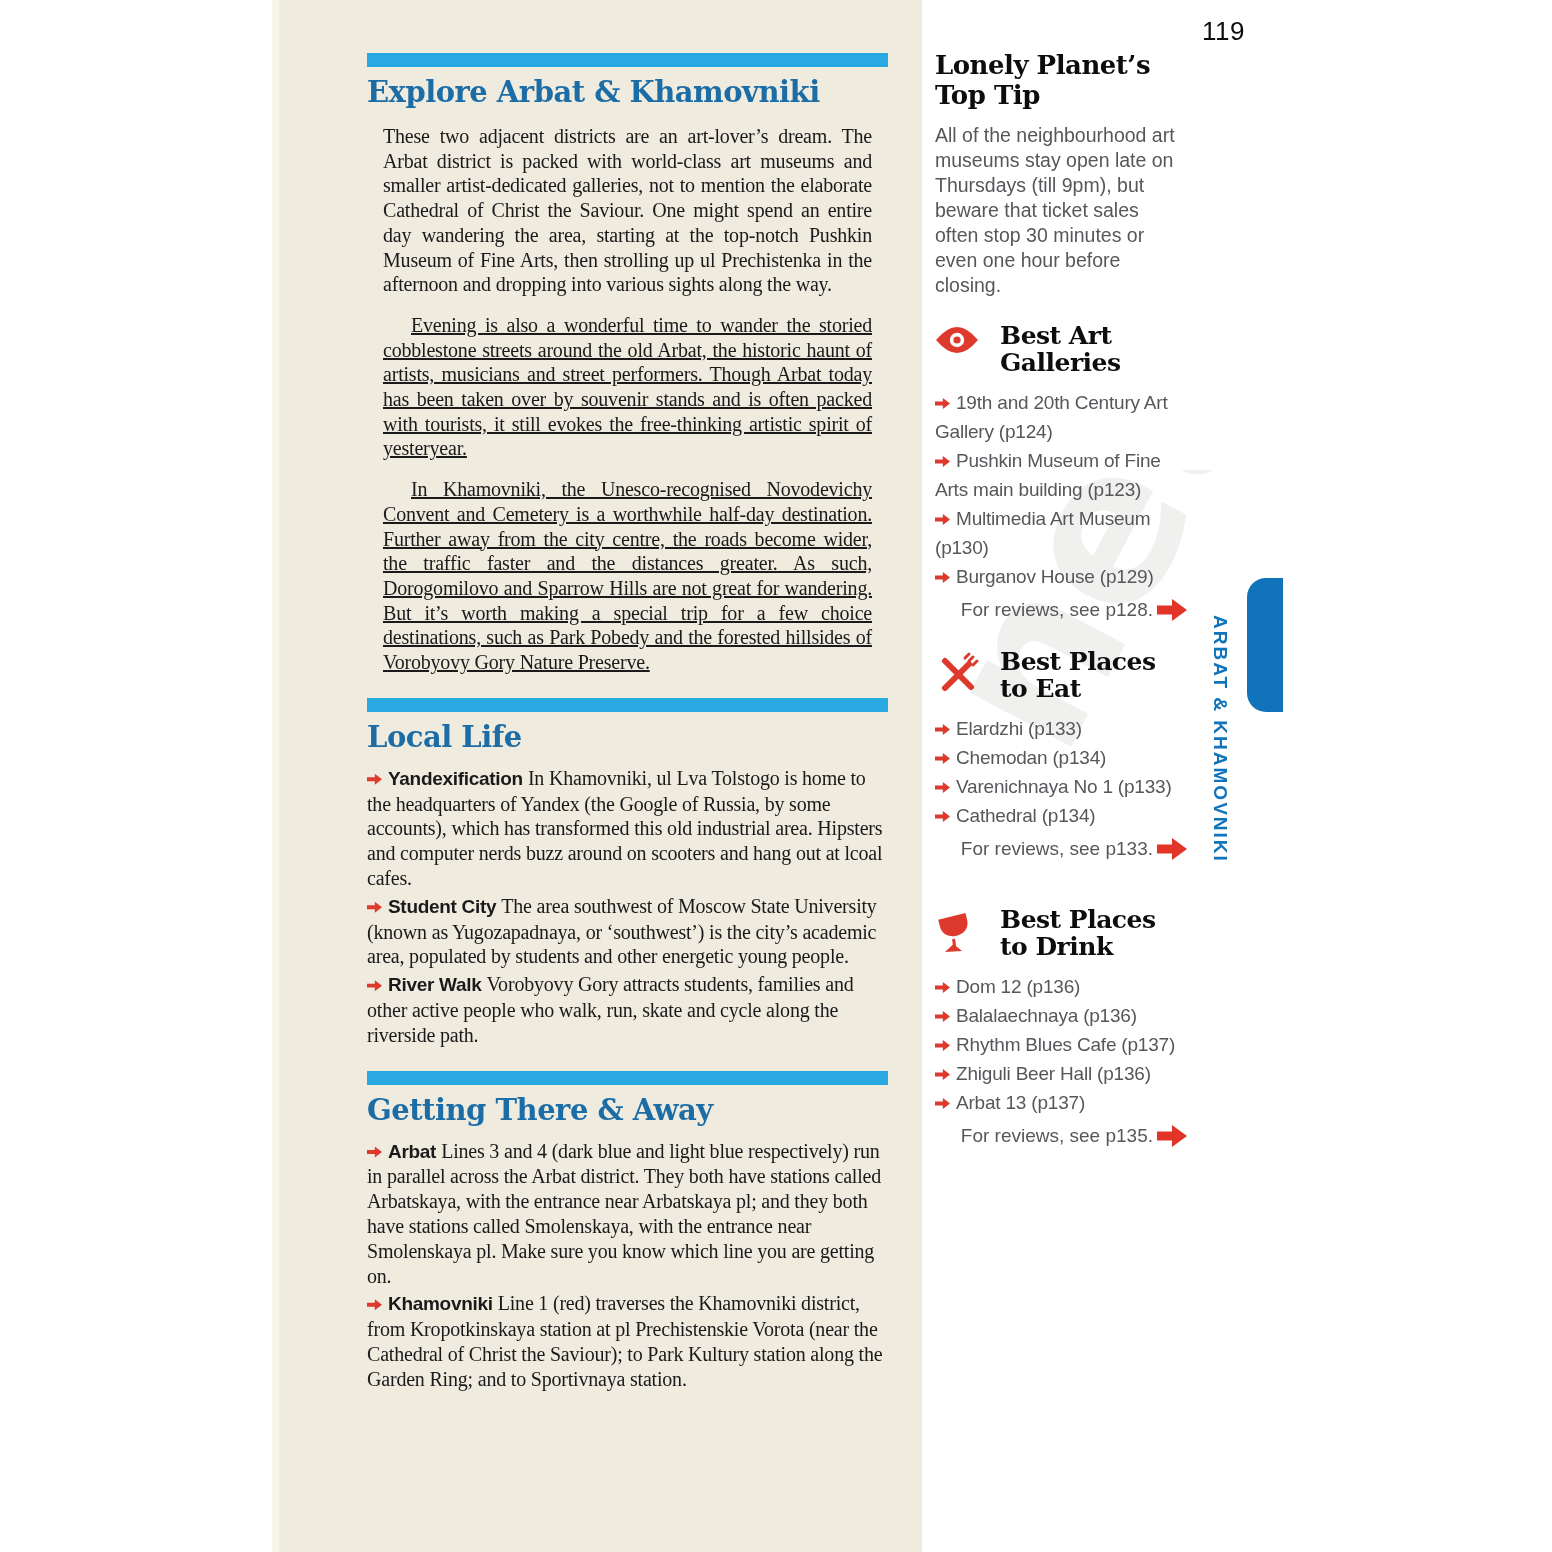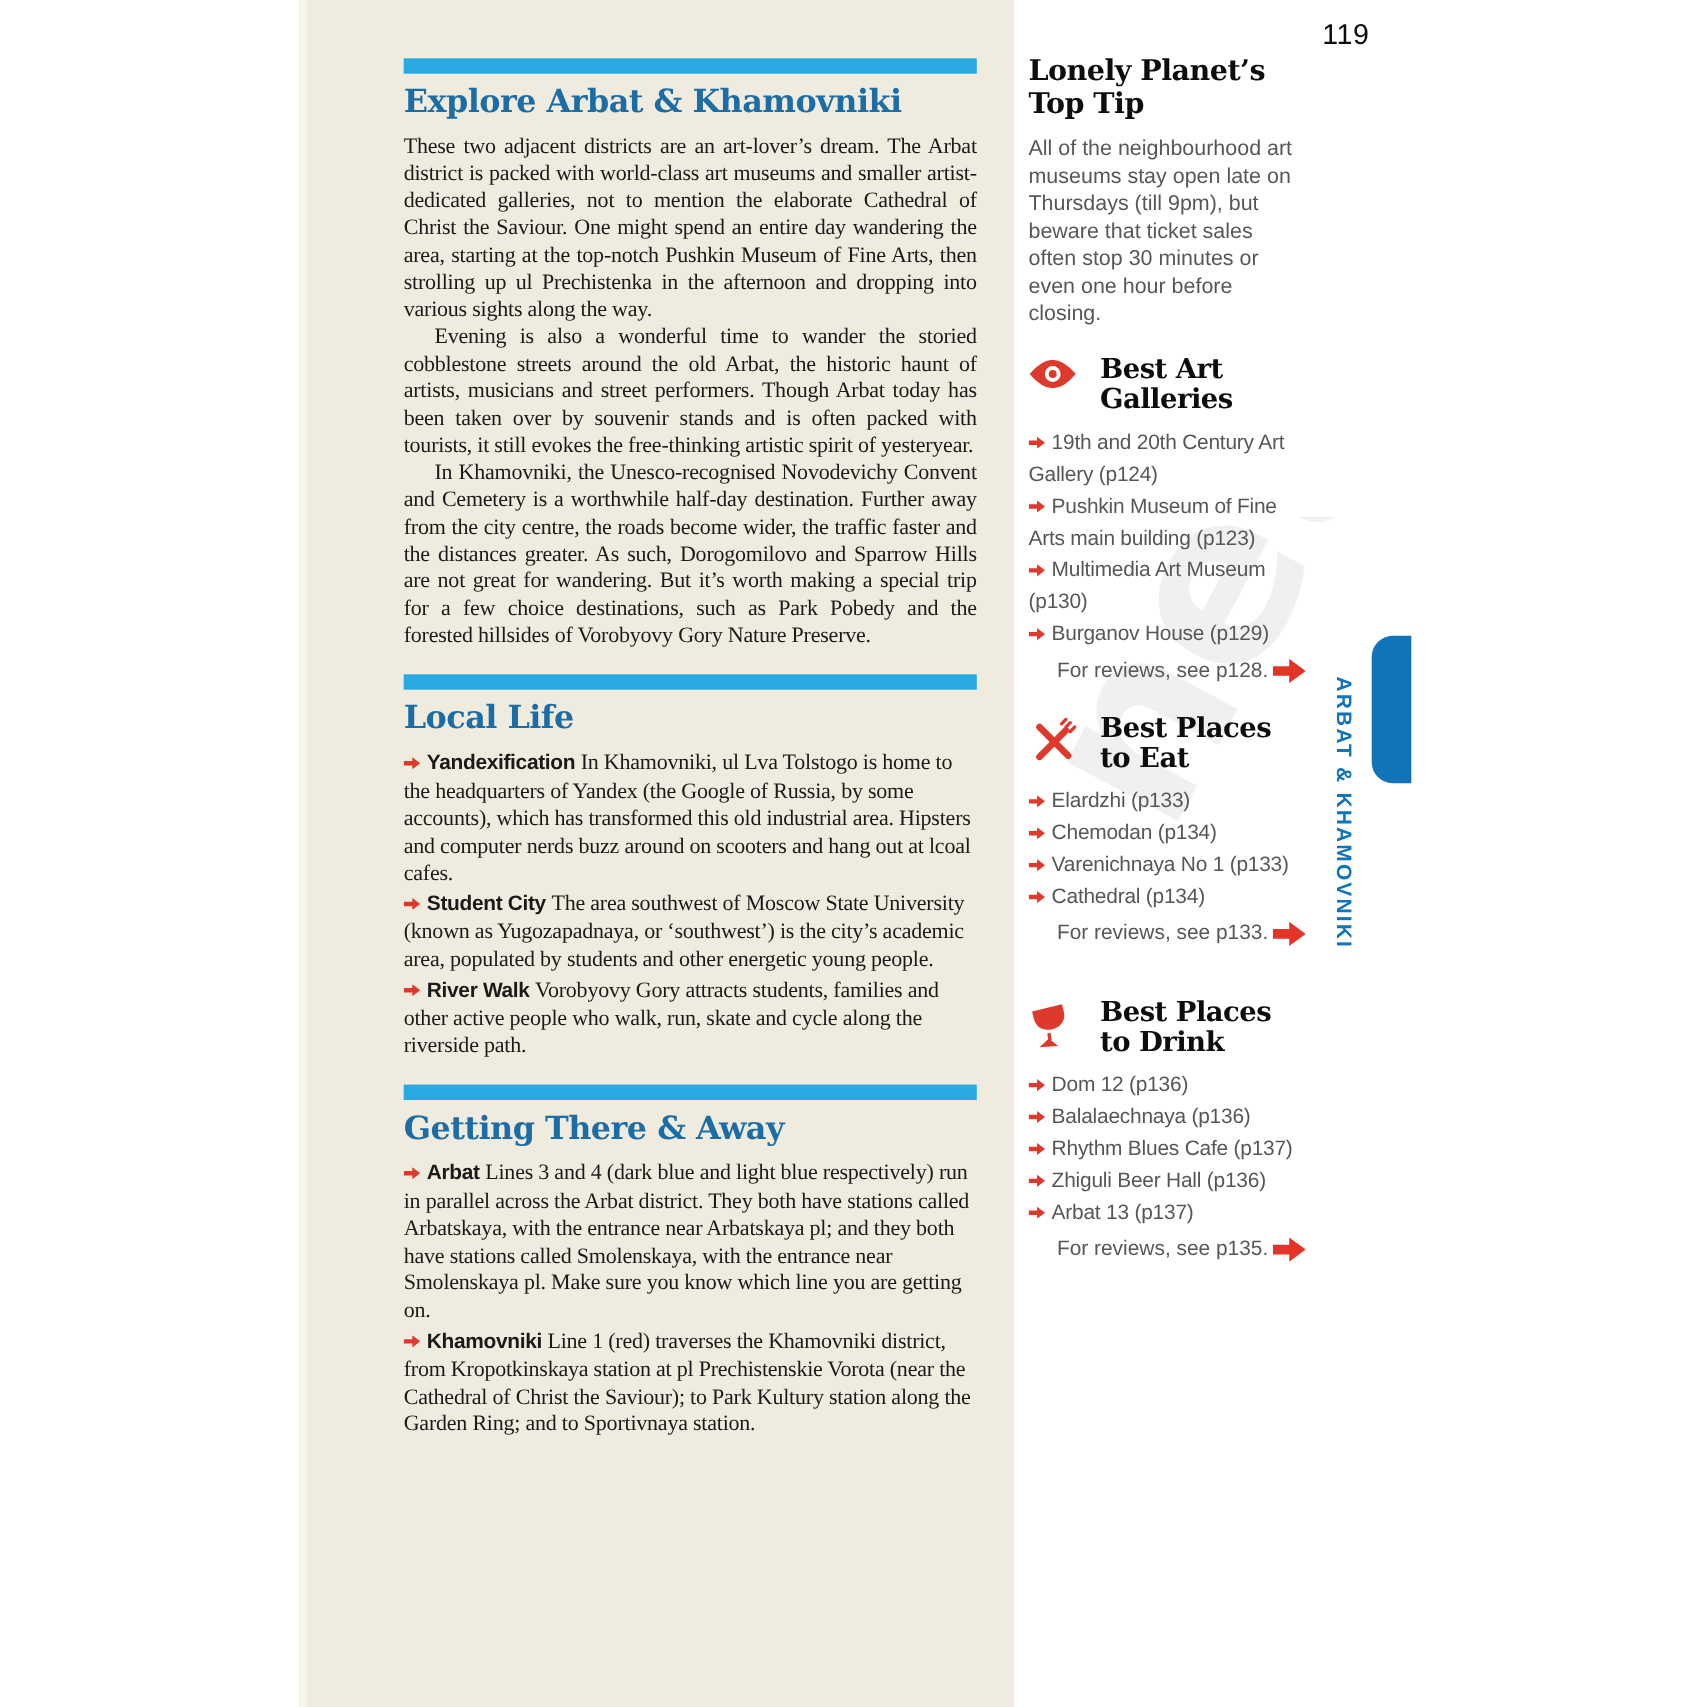--- a/index.html
+++ b/index.html
@@ -8,22 +8,22 @@
 
   
   .cream-col{position:absolute;left:272px;top:0;width:650px;height:1552px;
              background:#f0ebdf;border-left:7px solid #f7f4ea;box-sizing:border-box;}
   .main-content{position:absolute;left:367px;top:53px;width:521px;z-index:2;}
 
   .bar{height:14px;background:#29a9e1;margin:0 0 9px 0;}
   .bar.mid{margin-top:23px;}
   h1.col-head{margin:0 0 13px 0;font-family:"DejaVu Serif", serif;font-weight:bold;
               font-size:29px;line-height:32px;color:#1c6da6;letter-spacing:-0.5px;}
-  .body-par{margin:0;font-size:20px;line-height:24.7px;text-align:justify;letter-spacing:-0.2px;}
-  .body-par.indent{text-indent:28px;}
+  .body-par{margin:16px;font-size:20px;line-height:24.7px;text-align:justify;letter-spacing:-0.2px;}
+  .body-par.indent{text-indent:28px;text-decoration:underline;}
 
   .lead-item{margin:0 0 3px 0;font-size:20px;line-height:24.8px;letter-spacing:-0.2px;}
   .lead{font-family:"Liberation Sans", sans-serif;font-weight:bold;font-size:19px;
         letter-spacing:-0.3px;margin-right:5px;}
 
   
   .arrow-bullet{display:inline-block;width:15px;height:11px;background:#dd392c;
     clip-path:polygon(0 32%,52% 32%,52% 0,100% 50%,52% 100%,52% 68%,0 68%);
     margin-right:6px;transform:translateY(0px);}
 

